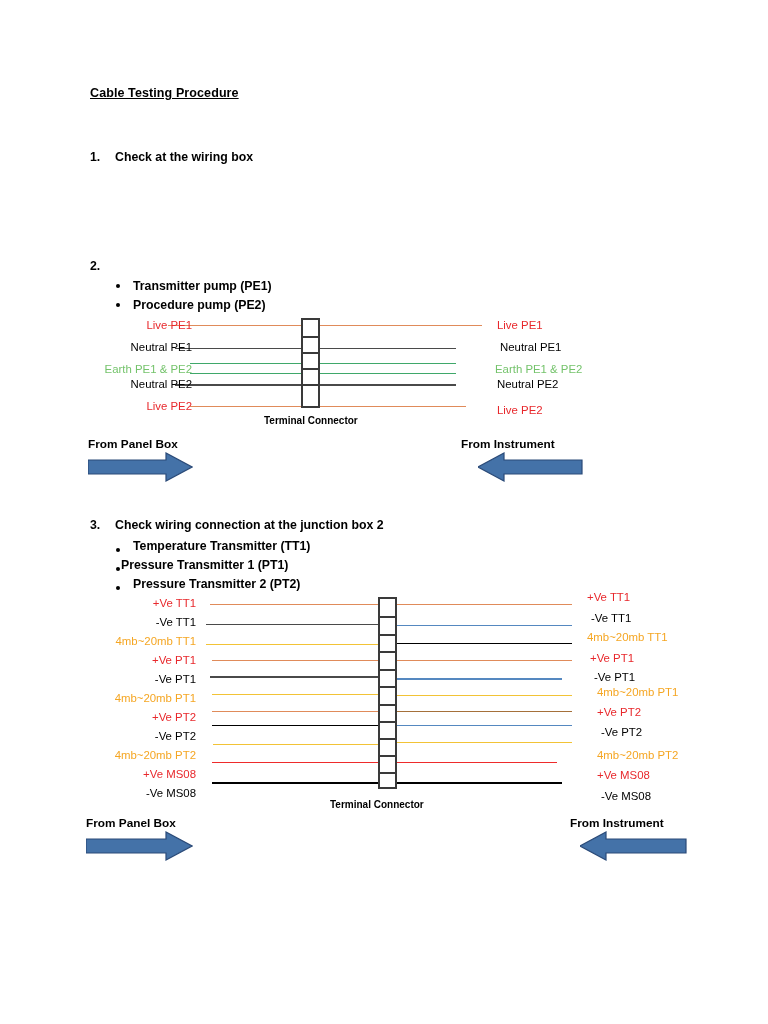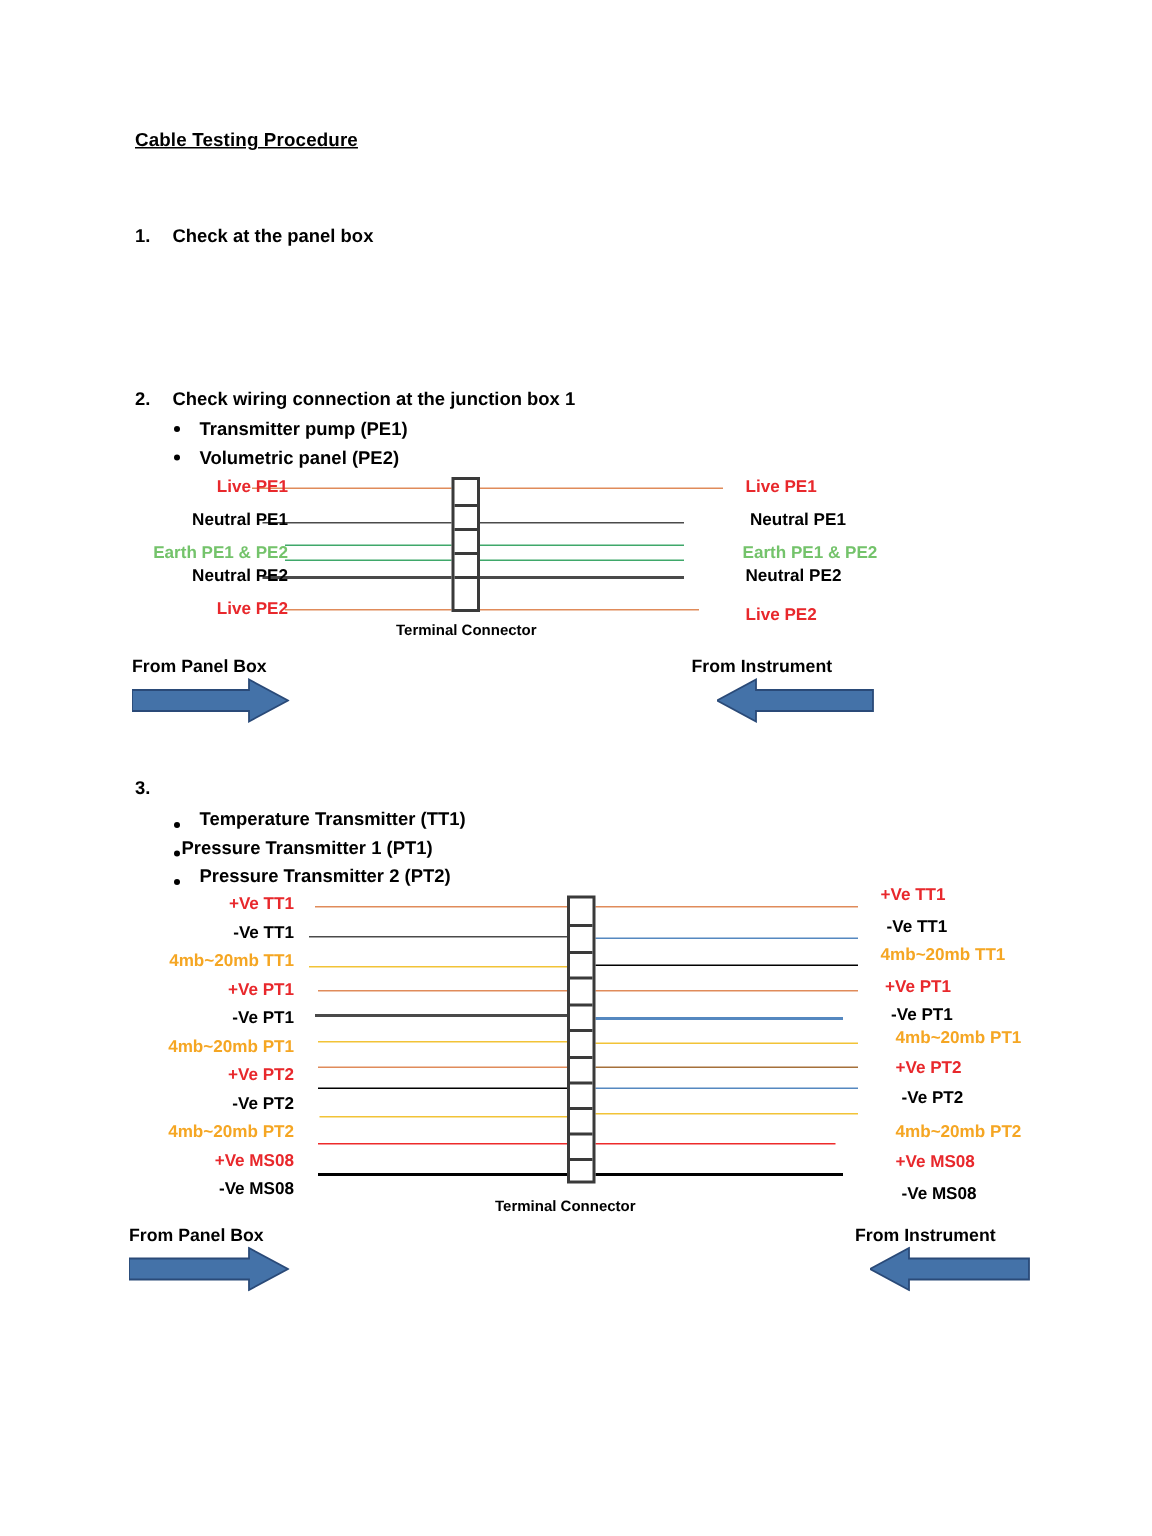--- a/index.html
+++ b/index.html
@@ -64,21 +64,21 @@
 
   .wire {
     position: absolute;
     height: 0;
     border-top-style: solid;
   }
 
   .lbl {
     position: absolute;
     font-size: 11.4px;
-    font-weight: bold;
+    font-weight: normal;
     white-space: nowrap;
     line-height: 1;
   }
   .lbl.right-align { text-align: right; }
 
   .connector {
     position: absolute;
     border: 2px solid #3a3a3a;
     background: #ffffff;
     box-sizing: border-box;
@@ -108,29 +108,28 @@
   .arrow svg { display: block; }
 </style>
 </head>
 <body>
 
 <div class="page">
 
   <div class="doc-title">Cable Testing Procedure</div>
 
   <div class="step-num" style="left:90px; top:150px;">1.</div>
-  <div class="step" style="left:115px; top:150px;">Check at the panel box</div>
+  <div class="step" style="left:115px; top:150px;">Check at the wiring box</div>
 
   <div class="step-num" style="left:90px; top:259px;">2.</div>
-  <div class="step" style="left:115px; top:259px;">Check wiring connection at the junction box 1</div>
 
   <div class="bullet-dot" style="left:116px; top:284px;"></div>
   <div class="bullet-row" style="left:133px; top:279px;">Transmitter pump (PE1)</div>
   <div class="bullet-dot" style="left:116px; top:303px;"></div>
-  <div class="bullet-row" style="left:133px; top:298px;">Volumetric panel (PE2)</div>
+  <div class="bullet-row" style="left:133px; top:298px;">Procedure pump (PE2)</div>
 
   <div class="diagram">
 
     <div class="wire" style="left:168px; top:325px; width:136px; border-top-width:1.6px; border-top-color:#e08b5a;"></div>
     <div class="wire" style="left:175px; top:348px; width:129px; border-top-width:1.8px; border-top-color:#4a4a4a;"></div>
     <div class="wire" style="left:190px; top:363px; width:114px; border-top-width:1.8px; border-top-color:#3fa86a;"></div>
     <div class="wire" style="left:190px; top:373px; width:114px; border-top-width:1.8px; border-top-color:#3fa86a;"></div>
     <div class="wire" style="left:175px; top:384px; width:129px; border-top-width:2px;   border-top-color:#4a4a4a;"></div>
     <div class="wire" style="left:190px; top:406px; width:114px; border-top-width:1.6px; border-top-color:#e08b5a;"></div>
 
@@ -172,20 +171,21 @@
     </div>
 
     <div class="arrow" style="left:478px; top:452px;">
       <svg width="105" height="30" viewBox="0 0 105 30">
         <polygon points="104,8 26,8 26,1 0,15 26,29 26,22 104,22" fill="#4472a8" stroke="#2a4a78" stroke-width="1.2"></polygon>
       </svg>
     </div>
   </div>
 
   <div class="step-num" style="left:90px; top:518px;">3.</div>
+  <div class="step" style="left:115px; top:518px;">Check wiring connection at the junction box 2</div>
 
   <div class="bullet-dot" style="left:116px; top:548px;"></div>
   <div class="bullet-row" style="left:133px; top:539px;text-align:right;">Temperature Transmitter (TT1)</div>
   <div class="bullet-dot" style="left:116px; top:567px;"></div>
   <div class="bullet-row" style="left:121px; top:558px;">Pressure Transmitter 1 (PT1)</div>
   <div class="bullet-dot" style="left:116px; top:586px;"></div>
   <div class="bullet-row" style="left:133px; top:577px;">Pressure Transmitter 2 (PT2)</div>
 
   <div class="diagram">
 

